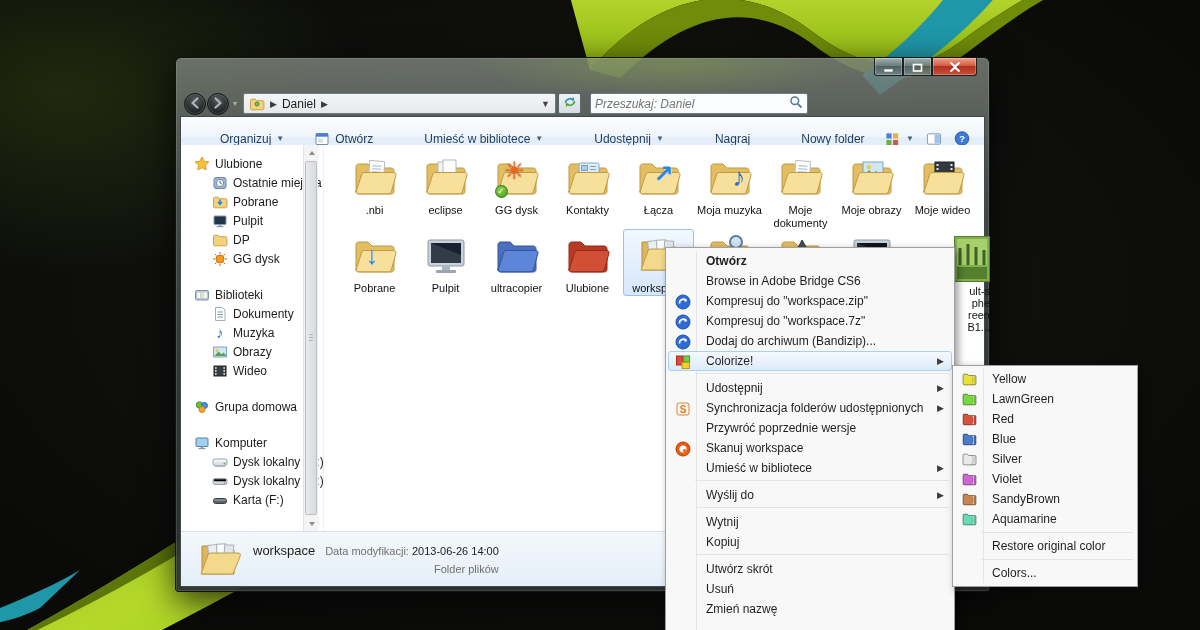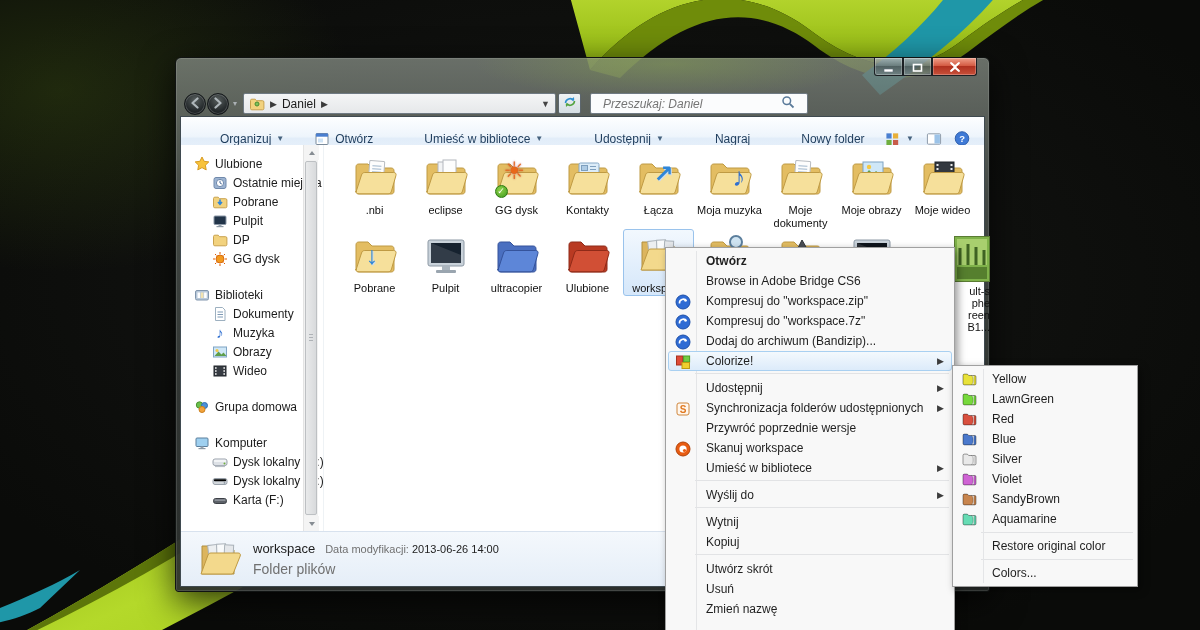--- a/index.html
+++ b/index.html
@@ -39,21 +39,21 @@
   .nav-circle + .nav-circle { margin-left:1px; }
   .nav-chevron { color:#aab0b4; font-size:8px; margin:0 6px 0 4px; }
   .addressbox { height:21px; flex:0 0 313px; background:linear-gradient(180deg,#f4f5f6,#e6e8ea); border:1px solid #6f7a83; border-radius:2px;
     display:flex; align-items:center; padding:0 5px; gap:5px; font-size:12px; color:#1b1b1b; }
   .crumb-sep { color:#3a3a3a; font-size:9px; }
   .addr-spacer { flex:1; }
   .addr-drop { color:#444; font-size:9px; }
   .refresh-btn { width:23px; height:21px; margin-left:2px; border:1px solid #5c666d; border-radius:2px;
     background:linear-gradient(180deg,#eef2f4,#d4dde2); display:flex; align-items:center; justify-content:center; }
   .searchbox { height:21px; flex:0 0 218px; margin-left:9px; background:#fbfcfd; border:1px solid #6f7a83; border-radius:2px;
-    display:flex; align-items:center; padding:0 12px; }
+    display:flex; align-items:center; padding:0 4px; }
   .searchbox input { flex:1; border:none; outline:none; background:transparent; font-style:italic; font-size:12px; color:#8b9094;
     font-family:"Liberation Sans","DejaVu Sans",sans-serif; min-width:0; }
 
   .win-body { position:absolute; left:4px; right:4px; top:58px; bottom:4px; background:#fff; border:1px solid #3f4a50; }
 
   .toolbar { position:absolute; left:0; right:0; top:0; height:44px;
     background:linear-gradient(180deg,#fdfeff,#eef5fc 45%,#e2edf9 50%,#eaf3fb);
     border-bottom:1px solid #cfdcea; display:flex; align-items:center; padding:0 10px; font-size:12px; color:#1e3c5c; }
   .tb-item { display:flex; align-items:center; gap:5px; padding:4px 8px; border-radius:2px; white-space:nowrap; }
   .tb-item .dd { font-size:8px; color:#4a6franchise; color:#46627e; }
@@ -102,21 +102,21 @@
   .partial-file { position:absolute; left:936px; top:236px; width:54px; z-index:20; display:flex; flex-direction:column; align-items:flex-end; }
   .partial-file .plines { margin-top:3px; font-size:11px; line-height:12px; color:#111; text-align:right; }
 
   
   .statusbar { position:absolute; left:0; right:0; bottom:0; height:55px;
     background:linear-gradient(180deg,#f4f8fc,#e5eef8); border-top:1px solid #d8e2ee; display:flex; align-items:center; padding:0 14px; gap:12px; }
   .statusbar .bigicon { width:46px; height:46px; position:relative; }
   .st-line1 { font-size:13px; color:#1d1d1d; display:flex; align-items:baseline; gap:10px; }
   .st-meta { font-size:11px; color:#707070; }
   .st-meta b { color:#222; font-weight:normal;text-align:right; }
-  .st-line2 { font-size:14px; color:#707070; margin-top:5px; }
+  .st-line2 { font-size:11px; color:#707070; margin-top:5px;text-align:right; }
 
   
   .menu { position:absolute; background:#f8f8f8; border:1px solid #a0a0a0; box-shadow:3px 3px 8px rgba(0,0,0,.4); z-index:50; padding:3px 2px; font-size:12px; color:#1f1f1f; }
   .menu .gutterline { position:absolute; left:30px; top:3px; bottom:3px; width:1px; background:#e4e5e7; }
   .context-menu { left:665px; top:247px; width:290px; height:399px; }
   .mi { position:relative; height:20px; display:flex; align-items:center; padding:0 6px 0 37px; border-radius:3px; border:1px solid transparent; white-space:nowrap; }
   .mi .mi-icon { position:absolute; left:6px; top:2px; width:16px; height:16px; display:flex; align-items:center; justify-content:center; }
   .mi .sub-arrow { position:absolute; right:7px; color:#3c3c3c; font-size:9px; display:none; }
   .mi[data-sub] .sub-arrow { display:block; }
   .mi[data-bold] { font-weight:bold; }

